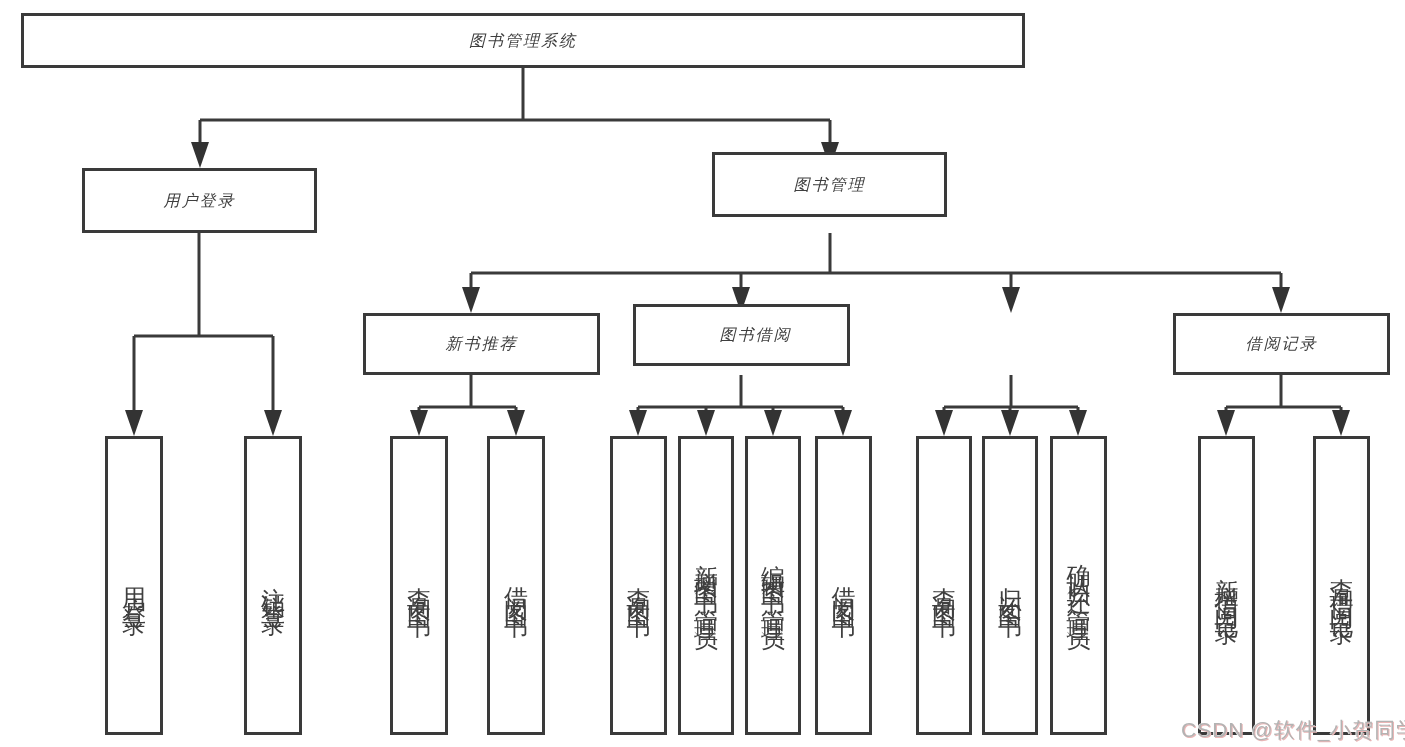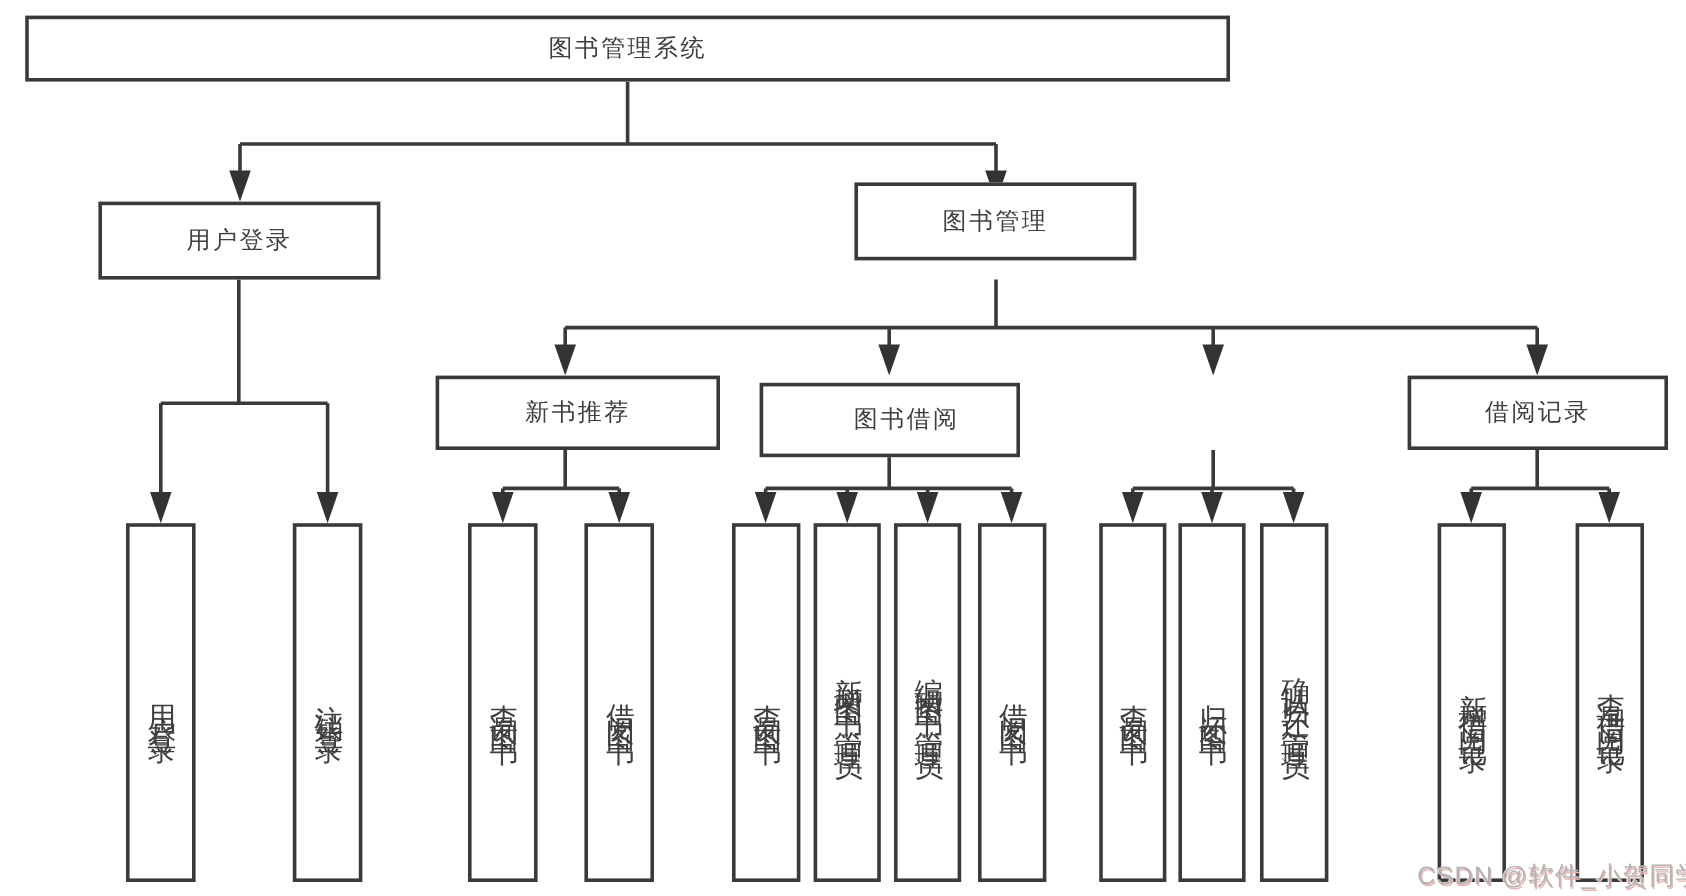--- a/index.html
+++ b/index.html
@@ -17,24 +17,25 @@
     position:absolute;
     box-sizing:border-box;
     background:#ffffff;
     border:3px solid #3a3a3a;
     display:flex;
     align-items:center;
     justify-content:center;
     color:#3f3f3f;
   }
   .node.h span{
-    font-size:20px;
+    font-size:16px;
     letter-spacing:2px;
     white-space:nowrap;
     line-height:1;
+    font-style:italic;
   }
   .node.v span{
     writing-mode:vertical-rl;
     text-orientation:mixed;
     font-size:24px;
     letter-spacing:9px;
     line-height:1;
     white-space:nowrap;
   }
   .watermark{
@@ -109,21 +110,21 @@
   <div class="node h" style="left:82px;top:168px;width:235px;height:65px;">
     <span>用户登录</span>
   </div>
   <div class="node h" style="left:712px;top:152px;width:235px;height:65px;">
     <span>图书管理</span>
   </div>
 
   <div class="node h" style="left:363px;top:313px;width:237px;height:62px;">
     <span>新书推荐</span>
   </div>
-  <div class="node h" style="left:633px;top:319px;width:217px;height:62px;padding-left:28px;">
+  <div class="node h" style="left:633px;top:304px;width:217px;height:62px;padding-left:28px;">
     <span>图书借阅</span>
   </div>
   <div class="node h" style="left:1173px;top:313px;width:217px;height:62px;">
     <span>借阅记录</span>
   </div>
 
   <div class="node v" style="left:105px;top:436px;width:58px;height:299px;">
     <span>用户登录</span>
   </div>
   <div class="node v" style="left:244px;top:436px;width:58px;height:299px;">

